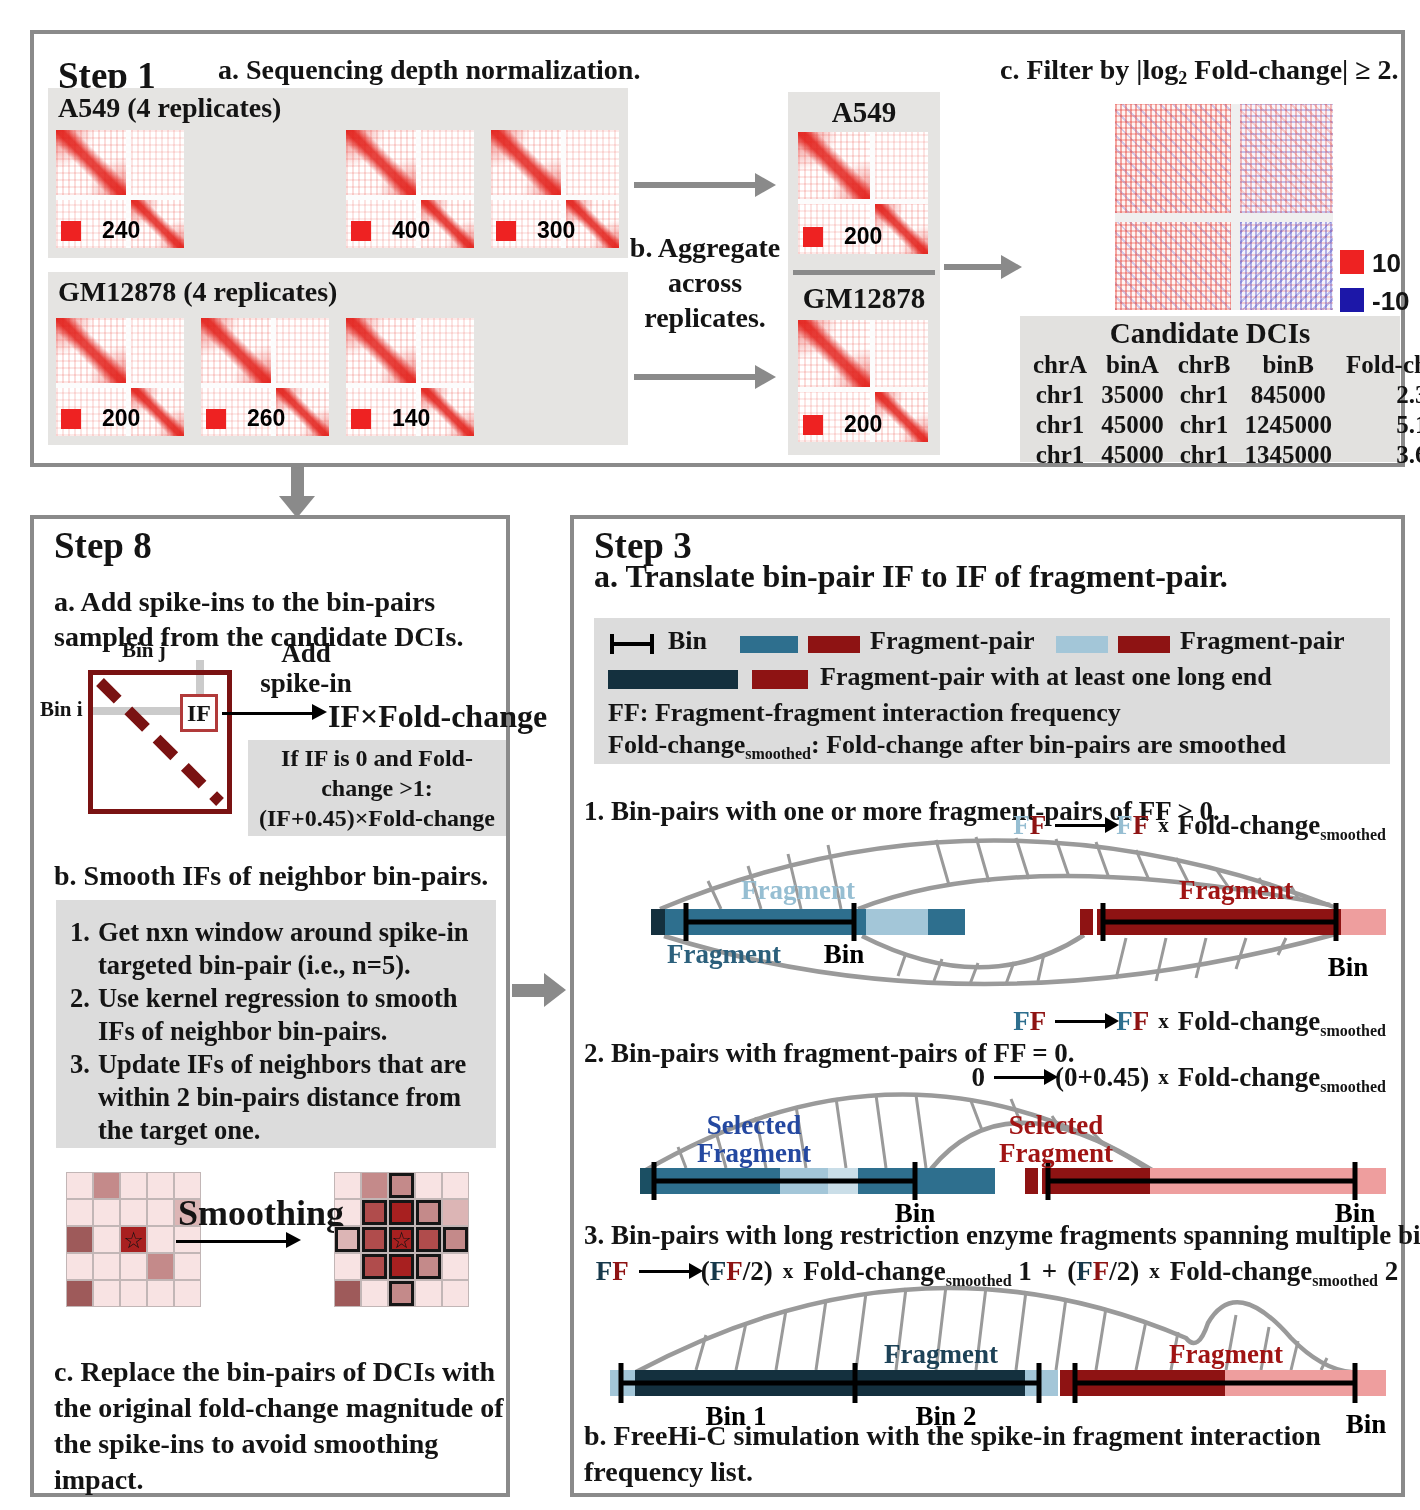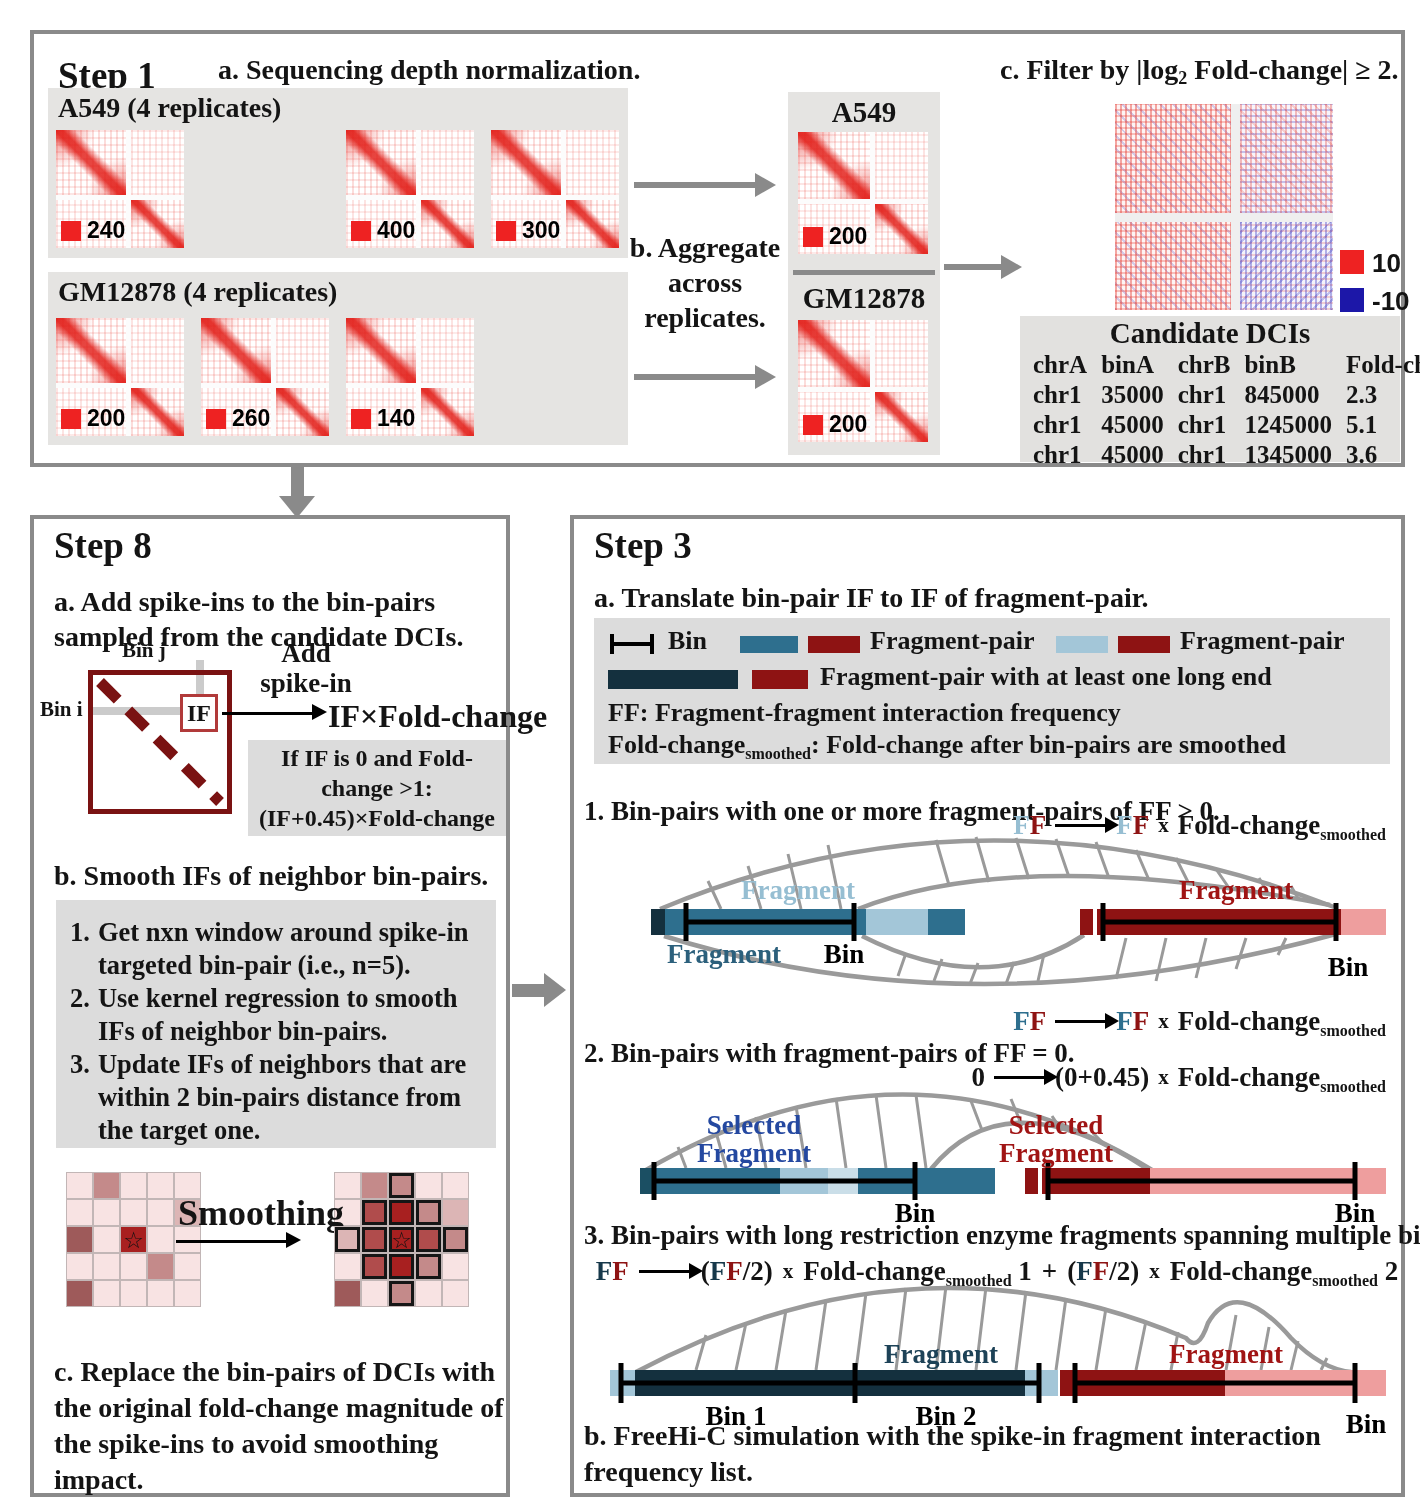--- a/index.html
+++ b/index.html
@@ -19,21 +19,21 @@
     repeating-linear-gradient(90deg, rgba(232,45,35,.13) 0 2px, rgba(0,0,0,0) 2px 6px),
     repeating-linear-gradient(0deg, rgba(232,45,35,.10) 0 2px, rgba(0,0,0,0) 2px 7px),
     #fff;}
   .hic .q.d{background:
     radial-gradient(circle at 0% 0%, rgba(226,28,22,.60), rgba(226,28,22,0) 40%),
     radial-gradient(circle at 100% 100%, rgba(226,28,22,.60), rgba(226,28,22,0) 40%),
     linear-gradient(45deg, rgba(226,28,22,0) 38%, rgba(226,28,22,.82) 47% 53%, rgba(226,28,22,0) 62%),
     repeating-linear-gradient(90deg, rgba(232,45,35,.16) 0 2px, rgba(0,0,0,0) 2px 6px),
     repeating-linear-gradient(0deg, rgba(232,45,35,.12) 0 2px, rgba(0,0,0,0) 2px 7px),
     #fff;}
-  .chip{position:absolute;left:5px;bottom:4px;display:flex;align-items:center;gap:6px;
+  .chip{position:absolute;left:5px;bottom:4px;display:flex;align-items:center;gap:21px;
         font:600 23px "Liberation Sans",sans-serif;color:#000;}
   .chip i{display:block;width:20px;height:20px;background:#ee2222;}
   
   .fcmap{position:absolute;display:grid;grid-template-columns:53% 1fr;grid-template-rows:53% 1fr;gap:9px;background:#efefef;}
   .fcq{background:
     repeating-linear-gradient(90deg, rgba(228,50,40,.40) 0 2px, rgba(0,0,0,0) 2px 5px),
     repeating-linear-gradient(0deg, rgba(228,50,40,.28) 0 2px, rgba(0,0,0,0) 2px 6px),
     repeating-linear-gradient(45deg, rgba(45,40,190,.20) 0 2px, rgba(0,0,0,0) 2px 9px),
     #fdf4f4;}
   .fcq.mx{background:
@@ -61,21 +61,21 @@
   .arr{position:relative;width:52px;height:3px;background:#000;flex:0 0 auto;}
   .arr::after{content:"";position:absolute;right:-12px;top:-7px;
     border-left:14px solid #000;border-top:8px solid transparent;border-bottom:8px solid transparent;}
   
   .grid5{position:absolute;display:grid;grid-template-columns:repeat(5,27px);grid-template-rows:repeat(5,27px);}
   .gcell{border:1px solid #c2b6b6;display:flex;align-items:center;justify-content:center;
          font:400 23px "DejaVu Sans",sans-serif;color:#111;}
   .gcell.sel{box-shadow:inset 0 0 0 3px #161616;z-index:2;}
   
   .dcitable{border-collapse:collapse;font-size:25px;}
-  .dcitable td,.dcitable th{padding:1px 7px;text-align:left;white-space:nowrap;font-weight:700;}
+  .dcitable td,.dcitable th{padding:1px 7px;text-align:center;white-space:nowrap;font-weight:700;}
   
   .formula{position:absolute;display:flex;align-items:center;gap:9px;font-size:27px;white-space:nowrap;}
   .sub{font-size:16px;position:relative;top:6px;}
   .times{font-size:21px;}
   .flight{color:#96bed2}.fteal{color:#2e6f8e}.fred{color:#8e1313}.fnavy{color:#16384a}
   
   .dsvg{position:absolute;}
   .dsvg text{font-family:"Liberation Serif",serif;font-weight:700;font-size:27px;}
   .sw{position:absolute;}
 </style>
@@ -343,21 +343,21 @@
       <div class="gcell" style="background: rgb(248, 227, 227);"></div>
       <div class="gcell" style="background: rgb(248, 227, 227);"></div>
     </div>
   <div class="t ctr" style="left:178px;top:1192px;width:130px;font-size:36px">Smoothing</div>
   <div class="barrow" style="left:176px;top:1240px;width:112px"></div>
 
   <div class="wrap" style="left:54px;top:1354px;width:450px;font-size:28px;line-height:36px">c. Replace the bin-pairs of DCIs with the original fold-change magnitude of the spike-ins to avoid smoothing impact.</div>
 
   <div class="box" style="left:570px;top:515px;width:835px;height:982px"></div>
   <div class="t" style="left:594px;top:524px;font-size:37px">Step 3</div>
-  <div class="t" style="left:594px;top:582px;font-size:28px">a. Translate bin-pair IF to IF of fragment-pair.</div>
+  <div class="t" style="left:594px;top:558px;font-size:32px">a. Translate bin-pair IF to IF of fragment-pair.</div>
 
   <div class="gbox" style="left:594px;top:618px;width:796px;height:146px"></div>
   <svg class="abs" style="left:608px;top:632px" width="48" height="24">
     <line x1="3" y1="12" x2="45" y2="12" stroke="#000" stroke-width="4"></line>
     <line x1="4" y1="2" x2="4" y2="22" stroke="#000" stroke-width="4"></line>
     <line x1="44" y1="2" x2="44" y2="22" stroke="#000" stroke-width="4"></line>
   </svg>
   <div class="t" style="left:668px;top:626px;font-size:26px">Bin</div>
   <div class="sw" style="left:740px;top:636px;width:58px;height:17px;background:#2e6f8e"></div>
   <div class="sw" style="left:808px;top:636px;width:52px;height:17px;background:#8e1313"></div>

